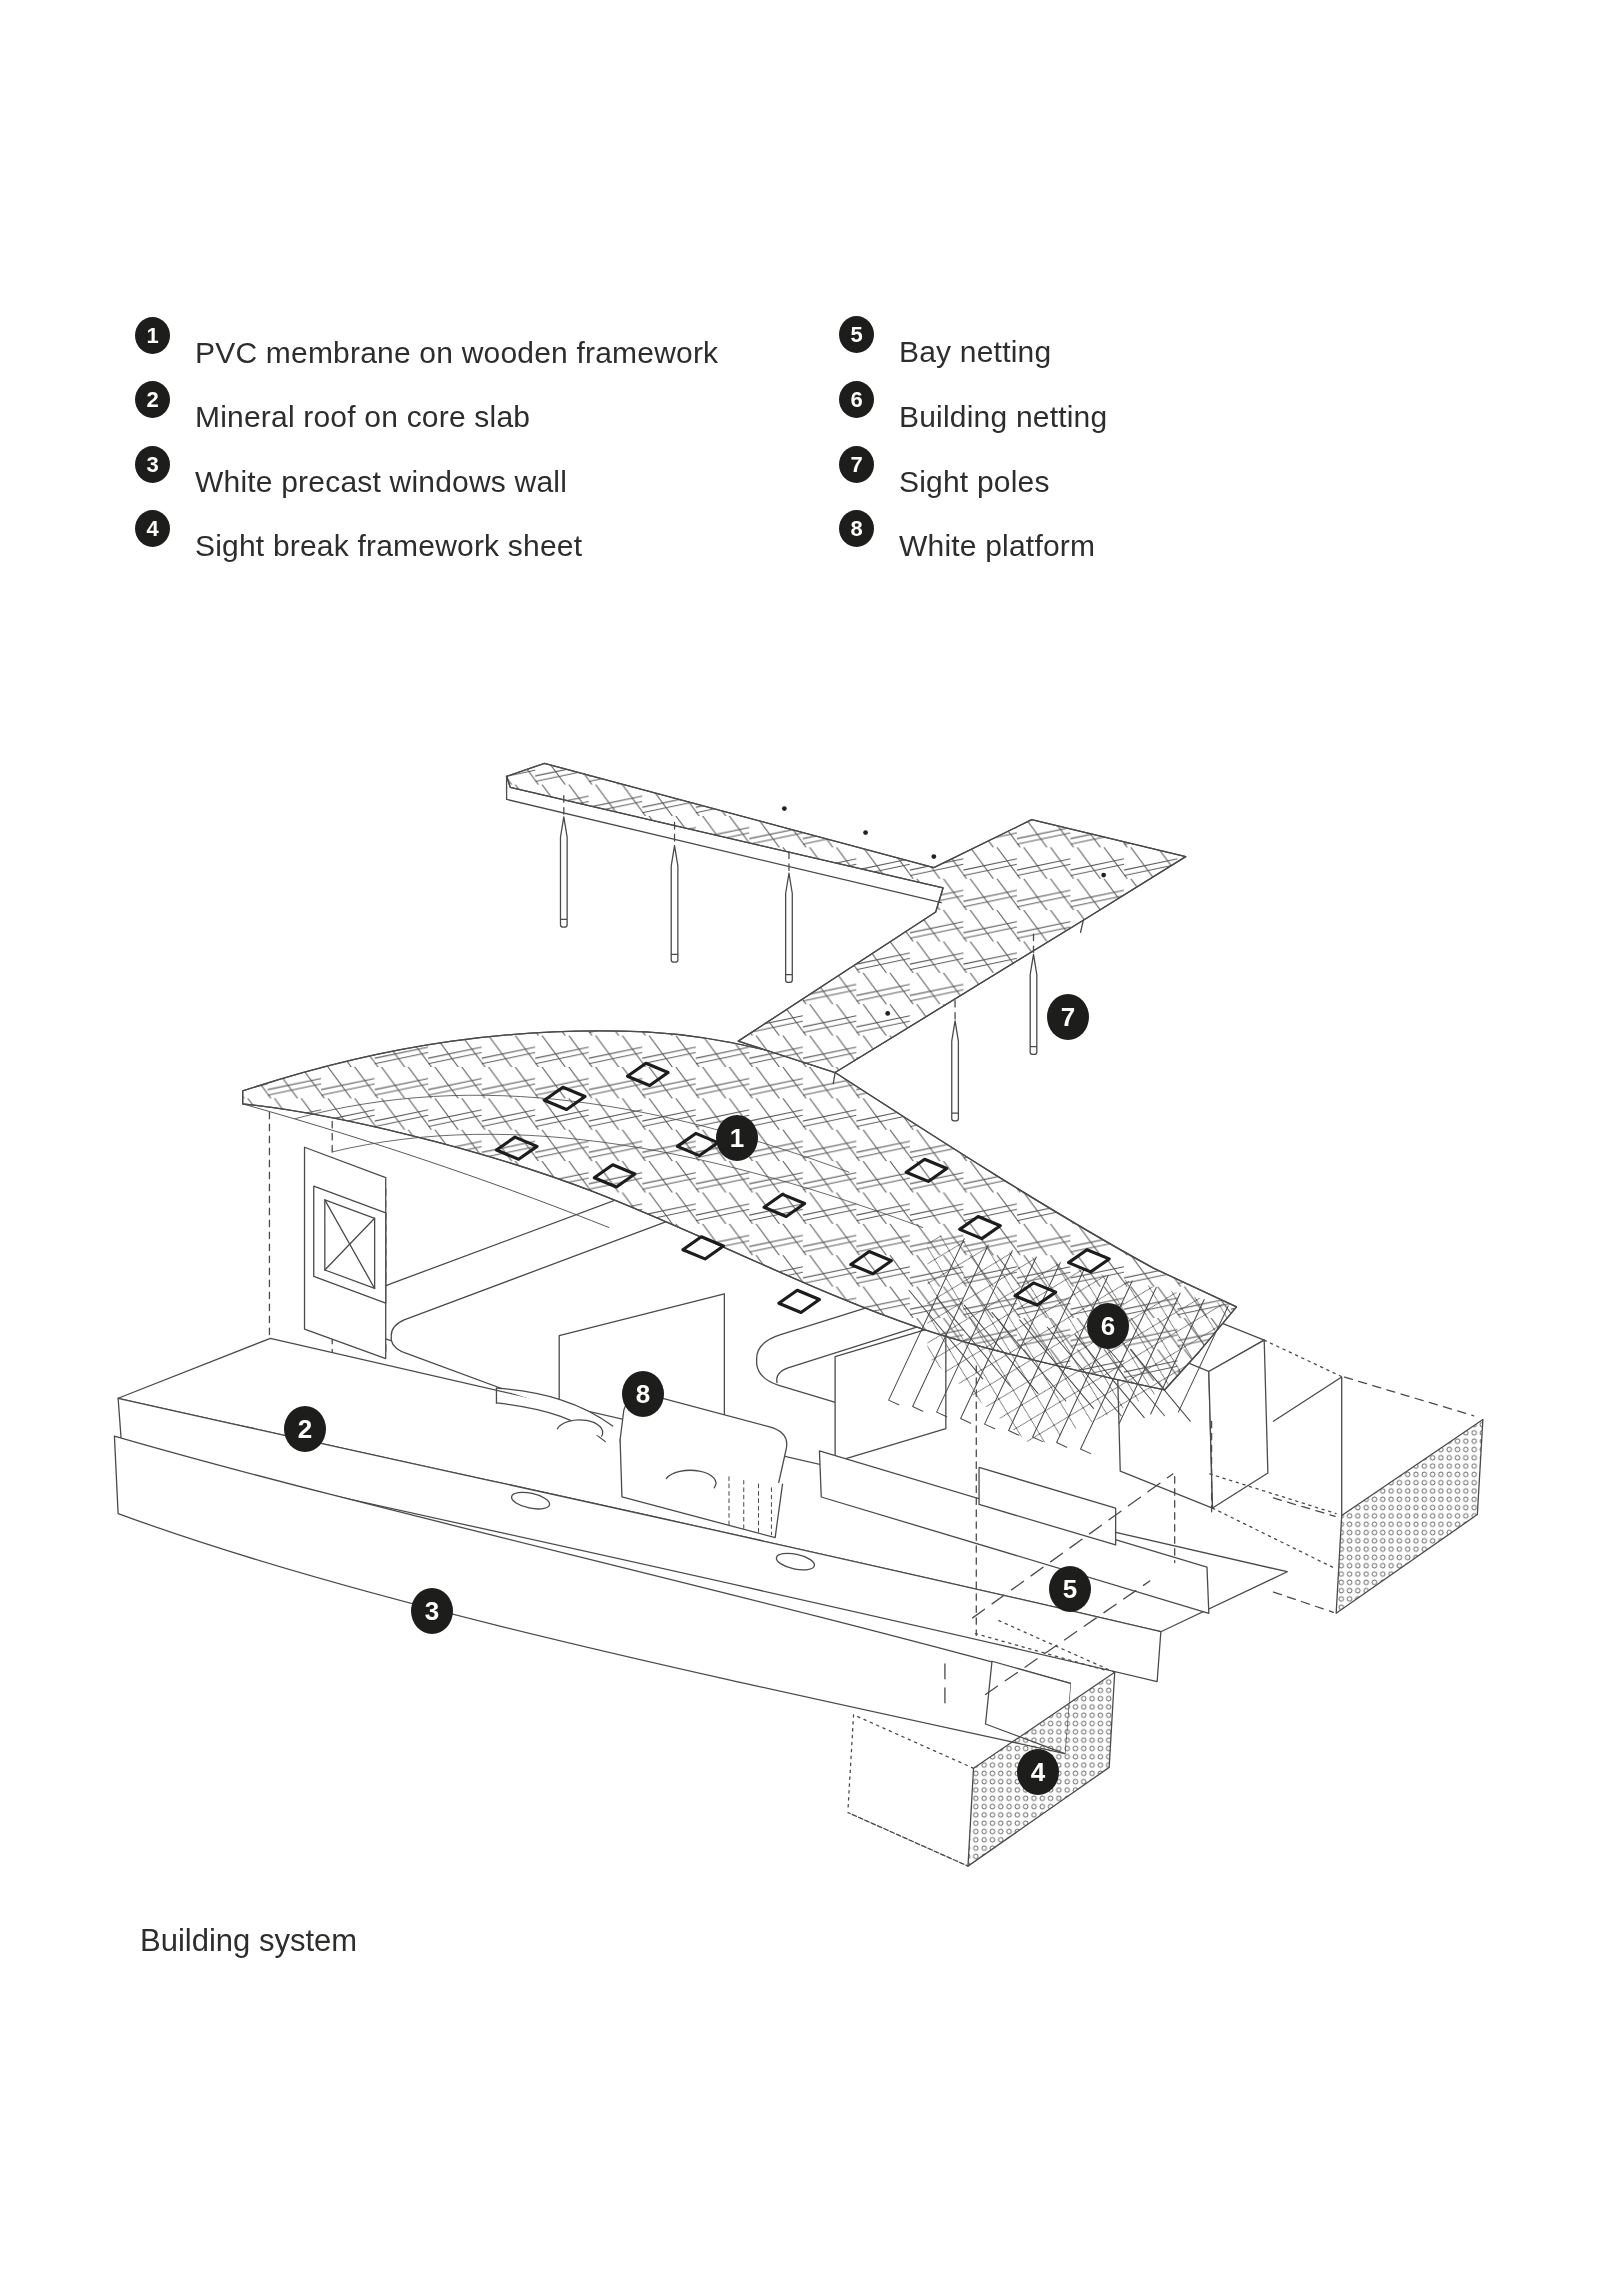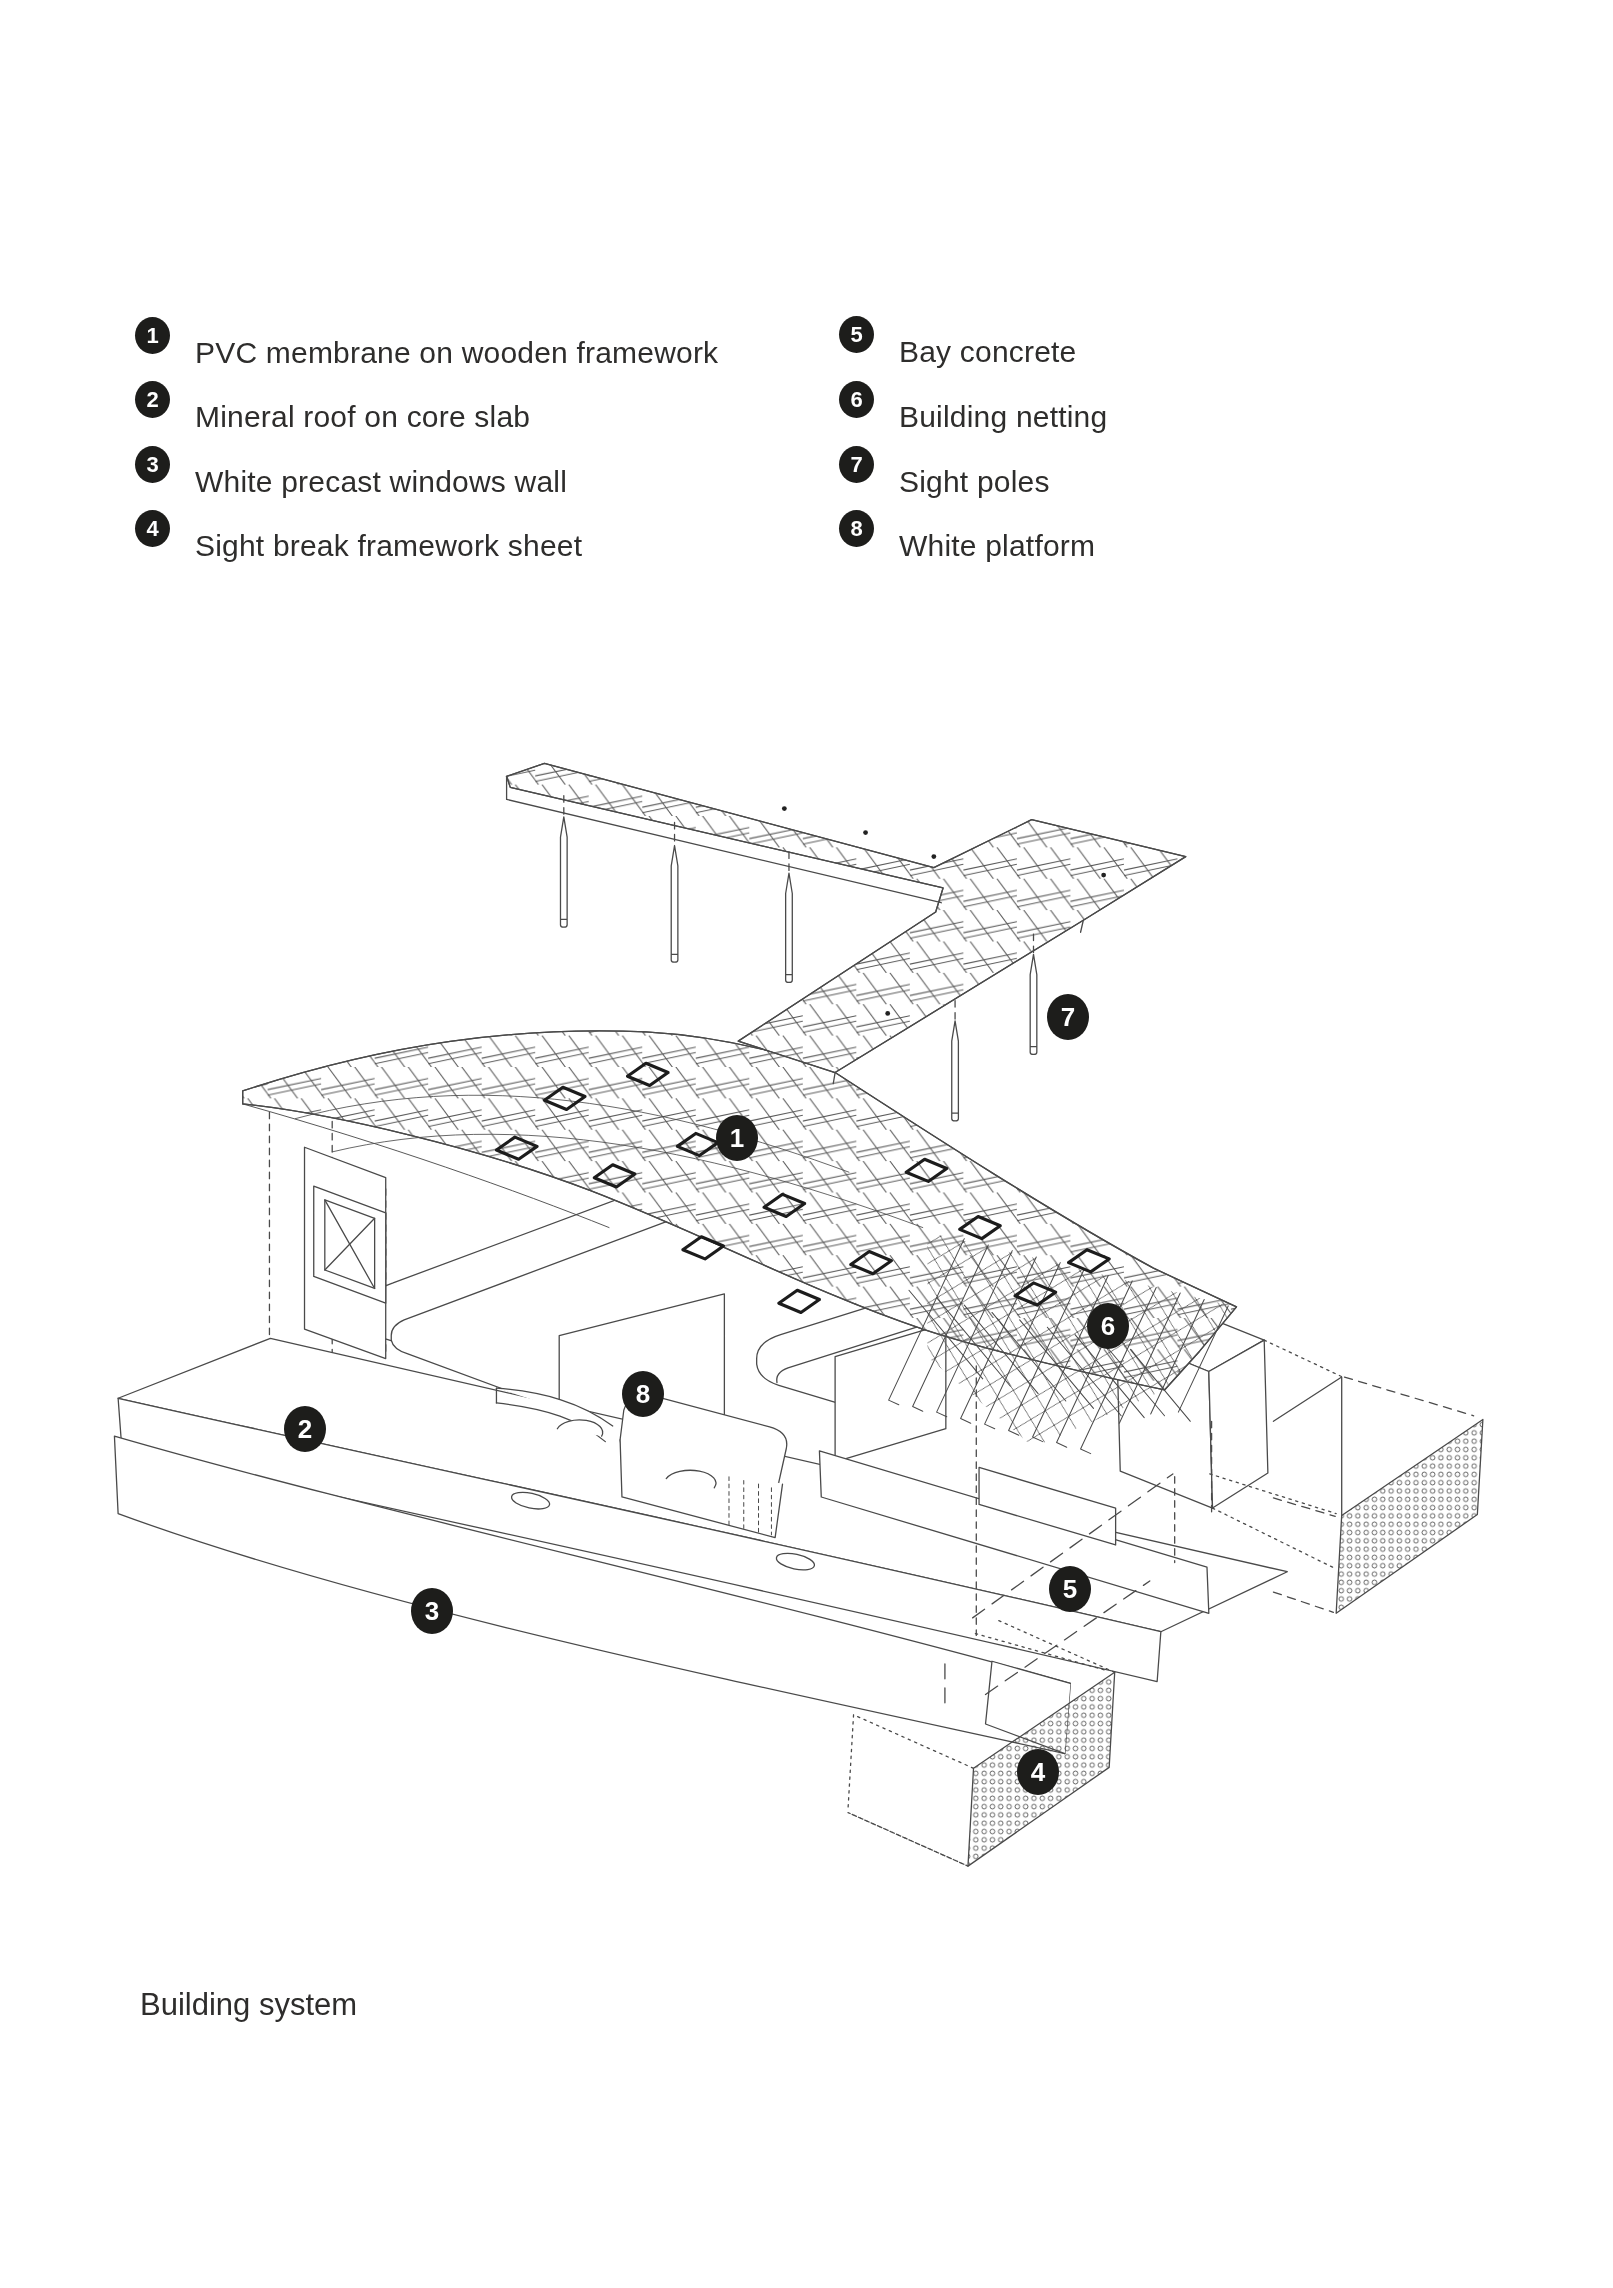--- a/index.html
+++ b/index.html
@@ -13,21 +13,21 @@
     display:flex;align-items:center;justify-content:center;
     font-size:22px;font-weight:bold;flex:0 0 auto;
   }
   .legend-label{font-size:30px;letter-spacing:0.2px;white-space:nowrap;margin-top:35px;}
   .diagram-svg{position:absolute;left:0;top:0;width:1613px;height:2289px;}
   .badge{
     position:absolute;width:42px;height:46px;border-radius:50%;
     background:#1d1d1b;color:#ffffff;display:flex;align-items:center;justify-content:center;
     font-size:26px;font-weight:bold;transform:translate(-50%,-50%);
   }
-  .caption{position:absolute;left:140px;top:1987px;font-size:31px;}
+  .caption{position:absolute;left:140px;top:1923px;font-size:31px;}
 </style>
 </head>
 <body>
 
 <div class="page">
 
   <div>
     <div class="legend-item" style="left:135px;top:317px">
       <span class="legend-num">1</span>
       <span class="legend-label">PVC membrane on wooden framework</span>
@@ -39,21 +39,21 @@
     <div class="legend-item" style="left:135px;top:446px">
       <span class="legend-num">3</span>
       <span class="legend-label">White precast windows wall</span>
     </div>
     <div class="legend-item" style="left:135px;top:510px">
       <span class="legend-num">4</span>
       <span class="legend-label">Sight break framework sheet</span>
     </div>
     <div class="legend-item" style="left:839px;top:316px">
       <span class="legend-num">5</span>
-      <span class="legend-label">Bay concrete</span>
+      <span class="legend-label">Bay netting</span>
     </div>
     <div class="legend-item" style="left:839px;top:381px">
       <span class="legend-num">6</span>
       <span class="legend-label">Building netting</span>
     </div>
     <div class="legend-item" style="left:839px;top:446px">
       <span class="legend-num">7</span>
       <span class="legend-label">Sight poles</span>
     </div>
     <div class="legend-item" style="left:839px;top:510px">

